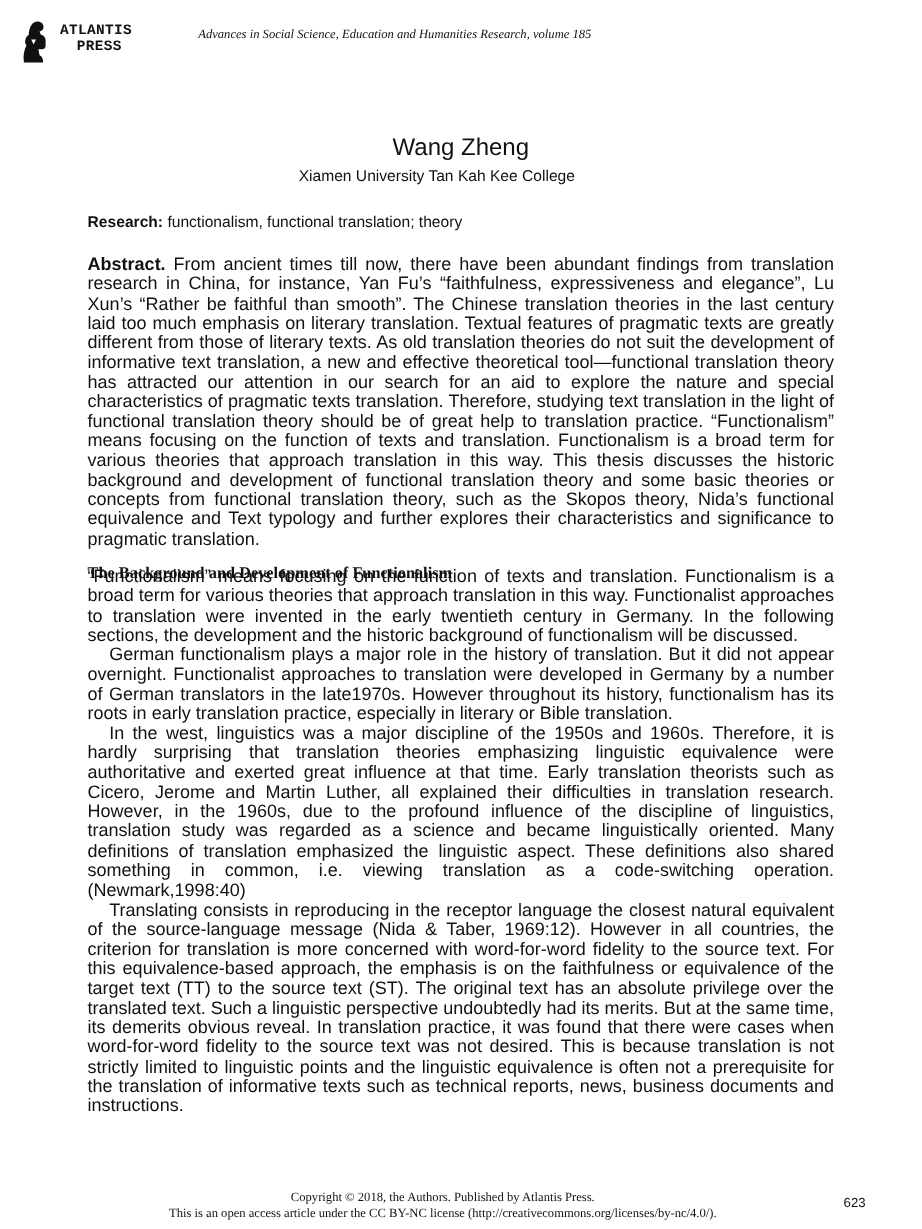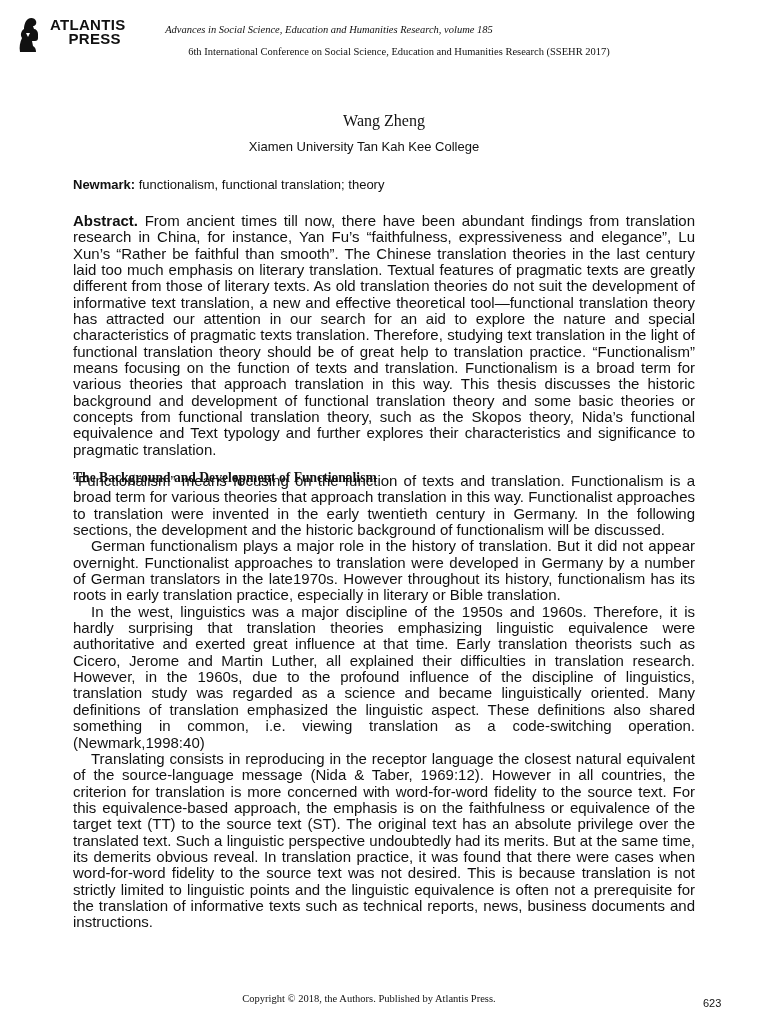--- a/index.html
+++ b/index.html
@@ -1,25 +1,25 @@
 <!DOCTYPE html>
 <html><head>
   <meta charset="utf-8">
   <style>
     html, body { margin: 0; padding: 0; background: #ffffff; }
     body { width: 768px; height: 1024px; position: relative; overflow: hidden; color: #111; }
     .page { position: absolute; left: 0; top: 0; width: 768px; height: 1024px; }
     .logo { position: absolute; left: 16px; top: 16px; width: 100px; height: 40px; }
     .logo svg { position: absolute; left: 0; top: 0; }
-    .logo-text { position: absolute; left: 34px; top: 2px; font-family: Liberation Sans, sans-serif; font-weight: bold; font-size: 15px; line-height: 14px; letter-spacing: 0.3px; text-align: center; }
+    .logo-text { position: absolute; left: 34px; top: 2px; font-family: Liberation Mono, monospace; font-weight: bold; font-size: 12px; line-height: 14px; letter-spacing: 0.3px; text-align: left; }
     .logo-text div { display: block; }
     .journal { position: absolute; left: 0; width: 628px; top: 24px; text-align: center; font-family: "Liberation Serif", serif; font-style: italic; font-size: 10.5px; padding-left: 30px; box-sizing: border-box; }
     .conf { position: absolute; left: 0; width: 768px; top: 46px; text-align: center; font-family: "Liberation Serif", serif; font-size: 10.5px; padding-left: 30px; box-sizing: border-box; }
     .title { position: absolute; left: 0; width: 768px; top: 86px; text-align: center; font-family: "Liberation Sans", sans-serif; font-weight: bold; font-size: 16px; }
-    .author { position: absolute; left: 0; width: 768px; top: 112px; text-align: center; font-family: Liberation Serif, serif; font-size: 16px; }
+    .author { position: absolute; left: 0; width: 768px; top: 112px; text-align: center; font-family: Liberation Sans, sans-serif; font-size: 20px; }
     .affil { position: absolute; left: 0; width: 728px; top: 139px; text-align: center; font-family: "Liberation Sans", sans-serif; font-size: 13px; }
     .keywords { position: absolute; left: 73px; top: 177px; font-family: "Liberation Sans", sans-serif; font-size: 13px; }
     .keywords b { font-weight: bold; }
     .body { position: absolute; left: 73px; width: 622px; font-family: Liberation Sans, sans-serif; font-size: 15px; line-height: 16.35px; text-align: justify; }
     .abstract { top: 213px; }
     .abstract b { font-weight: bold; }
     .section-heading { position: absolute; left: 73px; top: 470px; font-family: "Liberation Serif", serif; font-weight: bold; font-size: 13.6px; }
     .section { top: 473px; }
     .section p { margin: 0; }
     .section p.indent { text-indent: 18px; }
@@ -37,40 +37,40 @@
       <path d="M12 3 C15 1 19 2 20 5 C21 8 19 10 17 10 L18 13 C20 13 22 15 22 18 L22 22 C22 24 21 25 19 25 L16 25 L17 30 C19 31 20 33 20 36 L4 36 C3 31 4 26 6 22 C4 19 5 15 8 13 C8 10 9 5 12 3 Z" fill="#111"></path>
       <path d="M10 17 L14 17 L12 21 Z" fill="#fff"></path>
     </svg>
     <div class="logo-text">
       <div>ATLANTIS</div>
       <div style="padding-left:14px">PRESS</div>
     </div>
   </div>
 
   <div class="journal">Advances in Social Science, Education and Humanities Research, volume 185</div>
-  <div class="conf">6th International Conference on Social Science, Education and Humanities Research (SSEHR 2017)</div>
 
   <div class="author">Wang Zheng</div>
   <div class="affil">Xiamen University Tan Kah Kee College</div>
 
   <div class="keywords">
-    <b>Newmark:</b><span> functionalism, functional translation; theory</span>
+    <b>Research:</b><span> functionalism, functional translation; theory</span>
   </div>
 
   <div class="body abstract">
     <b>Abstract.</b><span> From ancient times till now, there have been abundant findings from translation research in China, for instance, Yan Fu’s “faithfulness, expressiveness and elegance”, Lu Xun’s “Rather be faithful than smooth”. The Chinese translation theories in the last century laid too much emphasis on literary translation. Textual features of pragmatic texts are greatly different from those of literary texts. As old translation theories do not suit the development of informative text translation, a new and effective theoretical tool—functional translation theory has attracted our attention in our search for an aid to explore the nature and special characteristics of pragmatic texts translation. Therefore, studying text translation in the light of functional translation theory should be of great help to translation practice. “Functionalism” means focusing on the function of texts and translation. Functionalism is a broad term for various theories that approach translation in this way. This thesis discusses the historic background and development of functional translation theory and some basic theories or concepts from functional translation theory, such as the Skopos theory, Nida’s functional equivalence and Text typology and further explores their characteristics and significance to pragmatic translation.</span>
   </div>
 
   <div class="section-heading">The Background and Development of Functionalism</div>
 
   <div class="body section">
     <p>“Functionalism” means focusing on the function of texts and translation. Functionalism is a broad term for various theories that approach translation in this way. Functionalist approaches to translation were invented in the early twentieth century in Germany. In the following sections, the development and the historic background of functionalism will be discussed.</p>
     <p class="indent">German functionalism plays a major role in the history of translation. But it did not appear overnight. Functionalist approaches to translation were developed in Germany by a number of German translators in the late1970s. However throughout its history, functionalism has its roots in early translation practice, especially in literary or Bible translation.</p>
     <p class="indent">In the west, linguistics was a major discipline of the 1950s and 1960s. Therefore, it is hardly surprising that translation theories emphasizing linguistic equivalence were authoritative and exerted great influence at that time. Early translation theorists such as Cicero, Jerome and Martin Luther, all explained their difficulties in translation research.   However, in the 1960s, due to the profound influence of the discipline of linguistics, translation study was regarded as a science and became linguistically oriented. Many definitions of translation emphasized the linguistic aspect. These definitions also shared something in common, i.e. viewing translation as a code-switching operation. (Newmark,1998:40)</p>
     <p class="indent">Translating consists in reproducing in the receptor language the closest natural equivalent of the source-language message (Nida &amp; Taber, 1969:12). However in all countries, the criterion for translation is more concerned with word-for-word fidelity to the source text. For this equivalence-based approach, the emphasis is on the faithfulness or equivalence of the target text (TT) to the source text (ST). The original text has an absolute privilege over the translated text. Such a linguistic perspective undoubtedly had its merits. But at the same time, its demerits obvious reveal. In translation practice, it was found that there were cases when word-for-word fidelity to the source text was not desired. This is because translation is not strictly limited to linguistic points and the linguistic equivalence is often not a prerequisite for the translation of informative texts such as technical reports, news, business documents and instructions.</p>
   </div>
 
   <div class="footer">
     <div class="line">Copyright © 2018, the Authors. Published by Atlantis Press.</div>
+    <div class="line">This is an open access article under the CC BY-NC license (http://creativecommons.org/licenses/by-nc/4.0/).</div>
   </div>
   <div class="pagenum">623</div>
 
 </div>
 
 </body></html>

